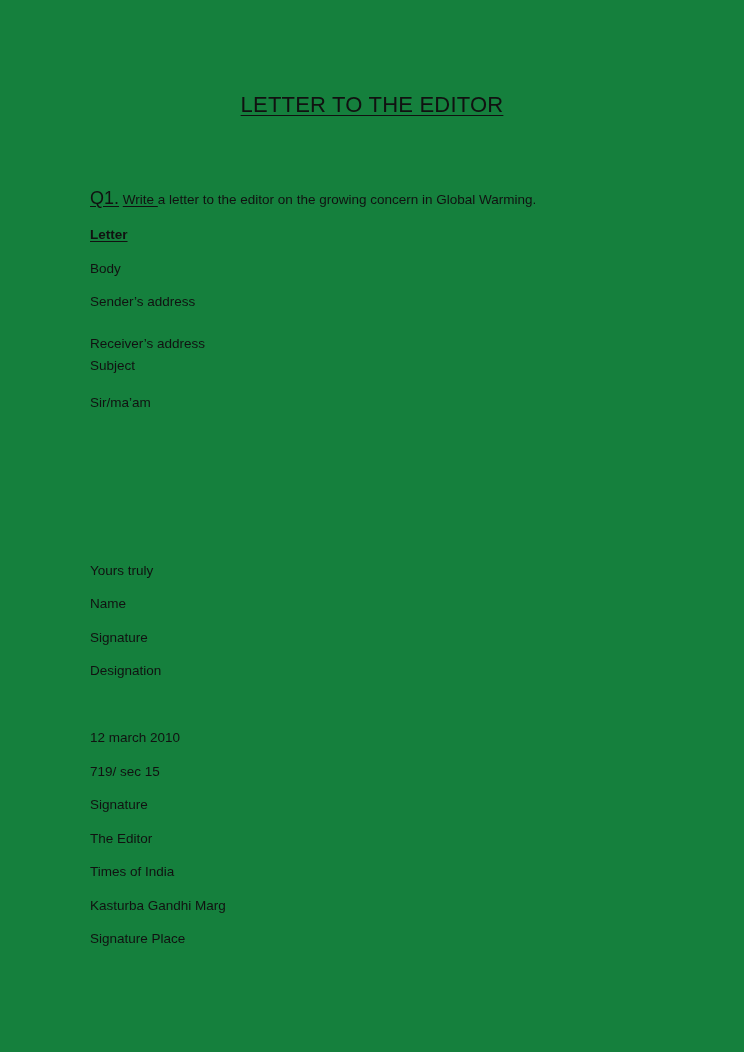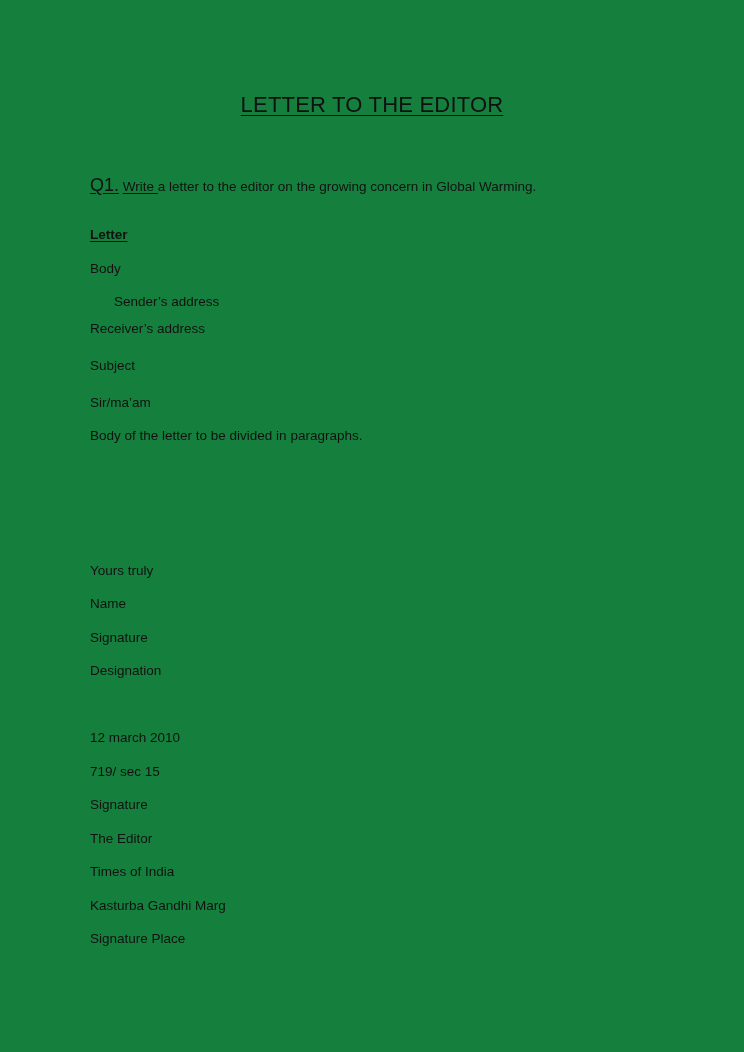--- a/index.html
+++ b/index.html
@@ -61,33 +61,32 @@
   </style>
 </head>
 <body>
 
 <div class="page">
 
   <div class="title">
     <span>LETTER TO THE EDITOR</span>
   </div>
 
-  <div class="line" style="top:177px;">
+  <div class="line" style="top:190px;">
     <span class="q-num">Q1.</span>
     <span class="q-write">Write </span><span>a letter to the editor on the growing concern in Global Warming.</span>
   </div>
 
   <div class="line heading" style="top:227px;">Letter</div>
 
   <div class="line" style="top:261px;">Body</div>
-  <div class="line" style="top:294px;margin-left:24px;">Sender’s address</div>
-  <div class="line" style="top:321px;">Receiver’s address</div>
+  <div class="line" style="top:294px;">Sender’s address</div>
+  <div class="line" style="top:336px;">Receiver’s address</div>
   <div class="line" style="top:358px;">Subject</div>
   <div class="line" style="top:395px;">Sir/ma’am</div>
-  <div class="line" style="top:428px;">Body of the letter to be divided in paragraphs.</div>
 
   <div class="line" style="top:563px;">Yours truly</div>
   <div class="line" style="top:596px;">Name</div>
   <div class="line" style="top:630px;">Signature</div>
   <div class="line" style="top:663px;">Designation</div>
 
   <div class="line" style="top:730px;">12 march 2010</div>
   <div class="line" style="top:764px;">719/ sec 15</div>
   <div class="line" style="top:797px;">Signature</div>
   <div class="line" style="top:831px;">The Editor</div>

